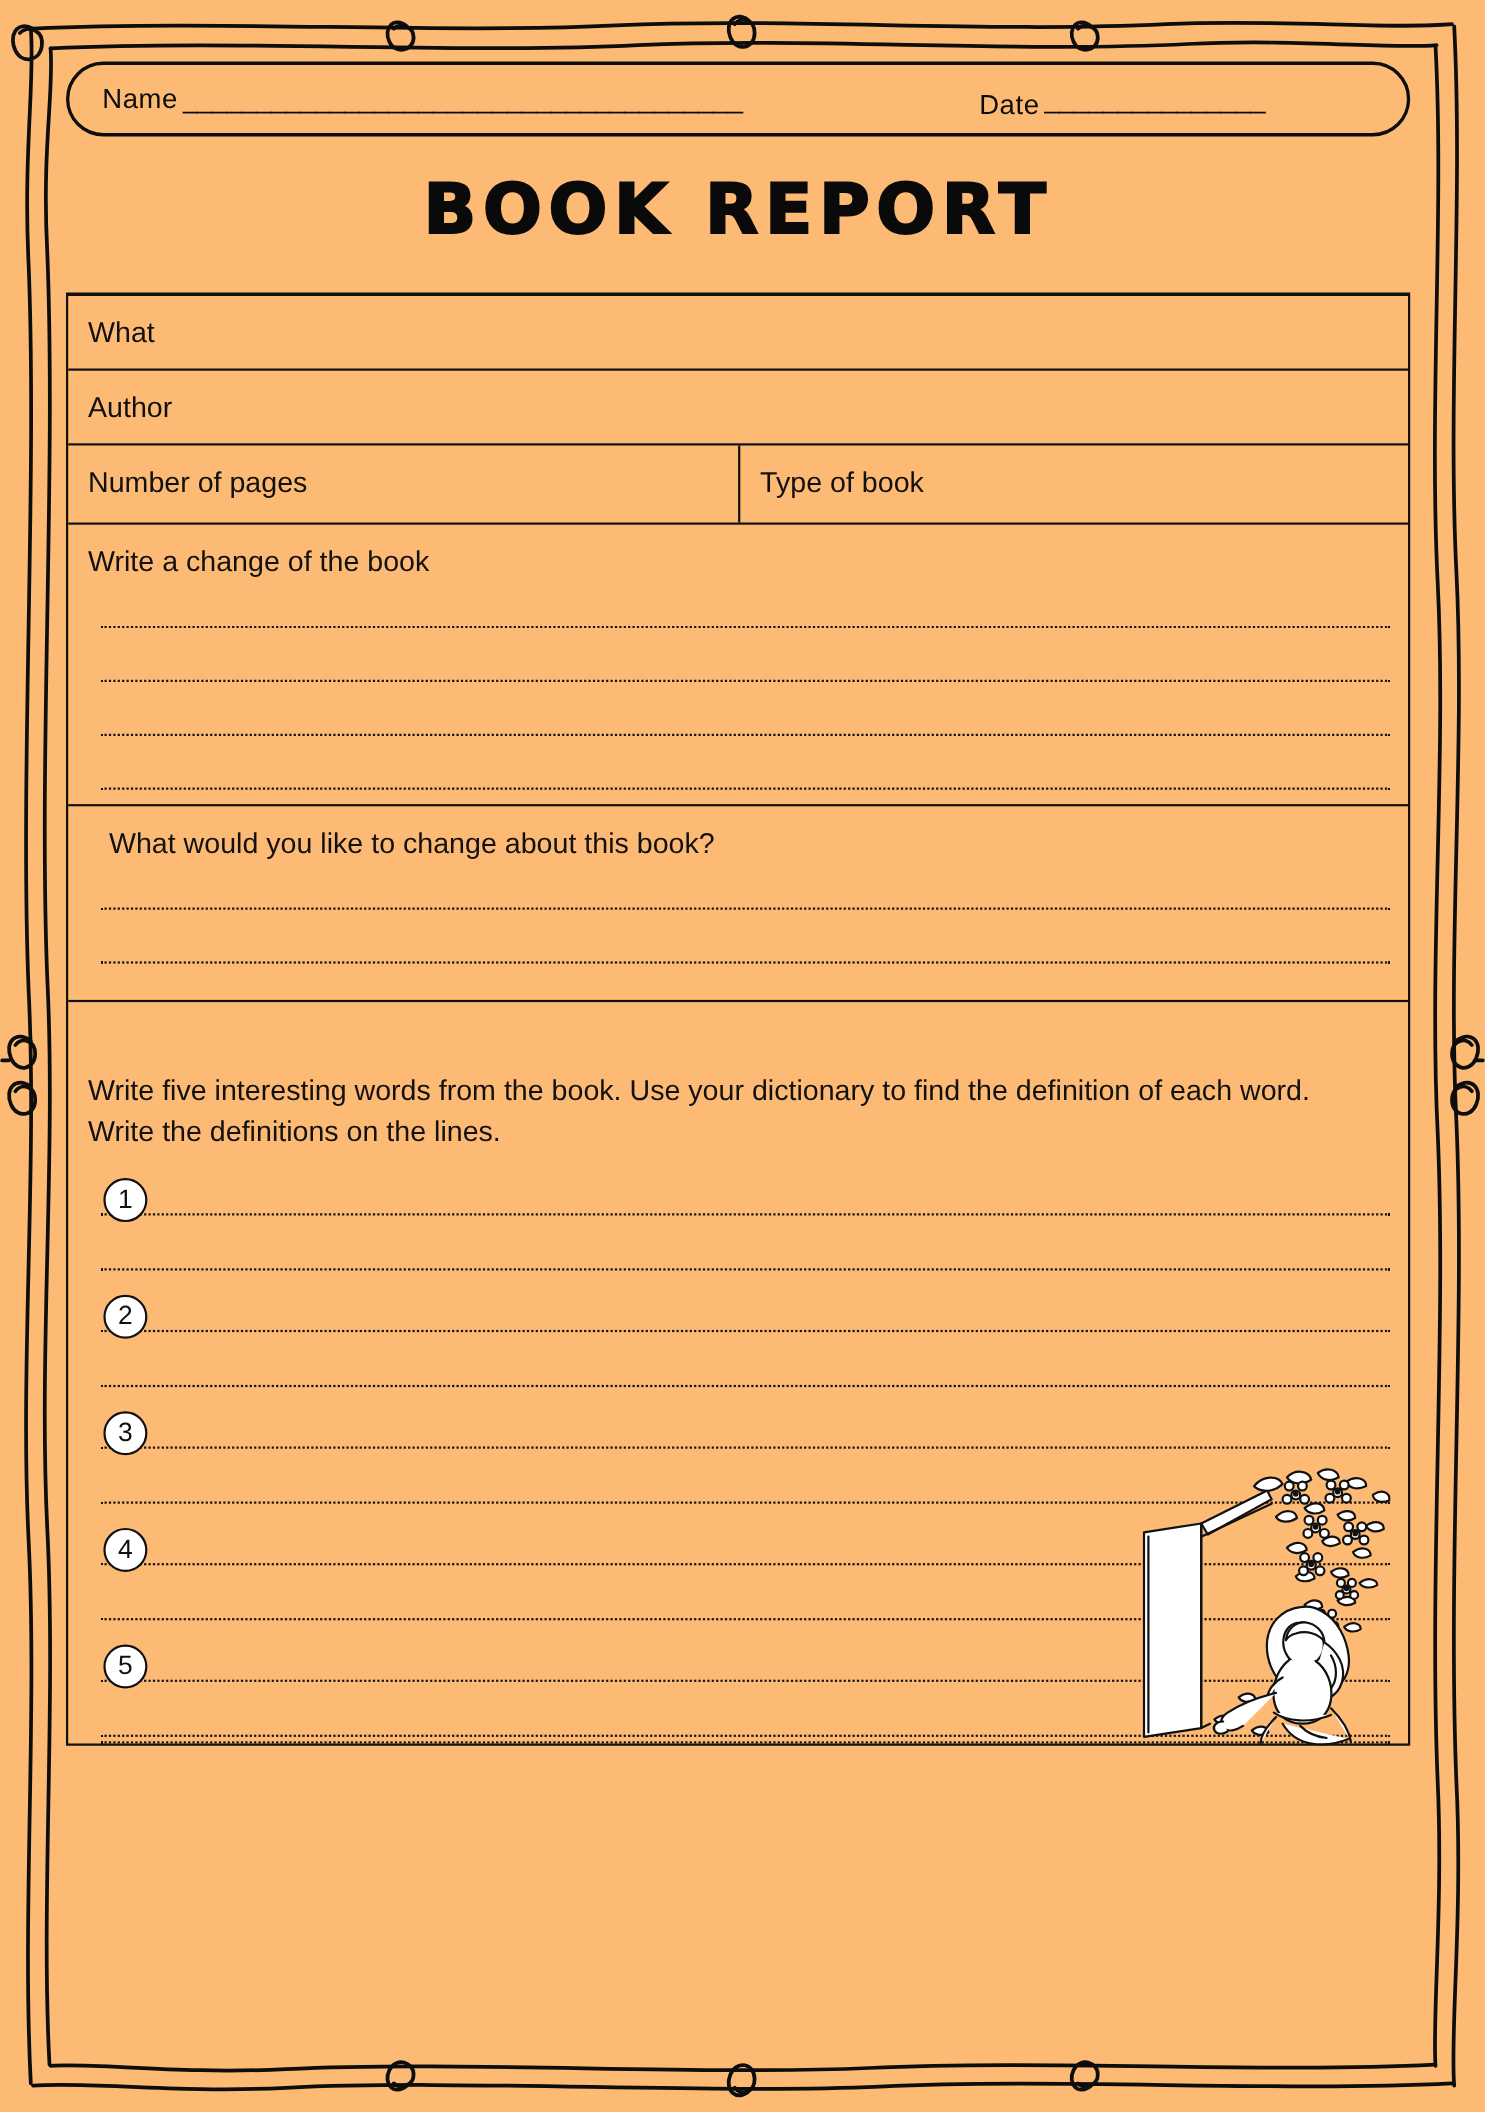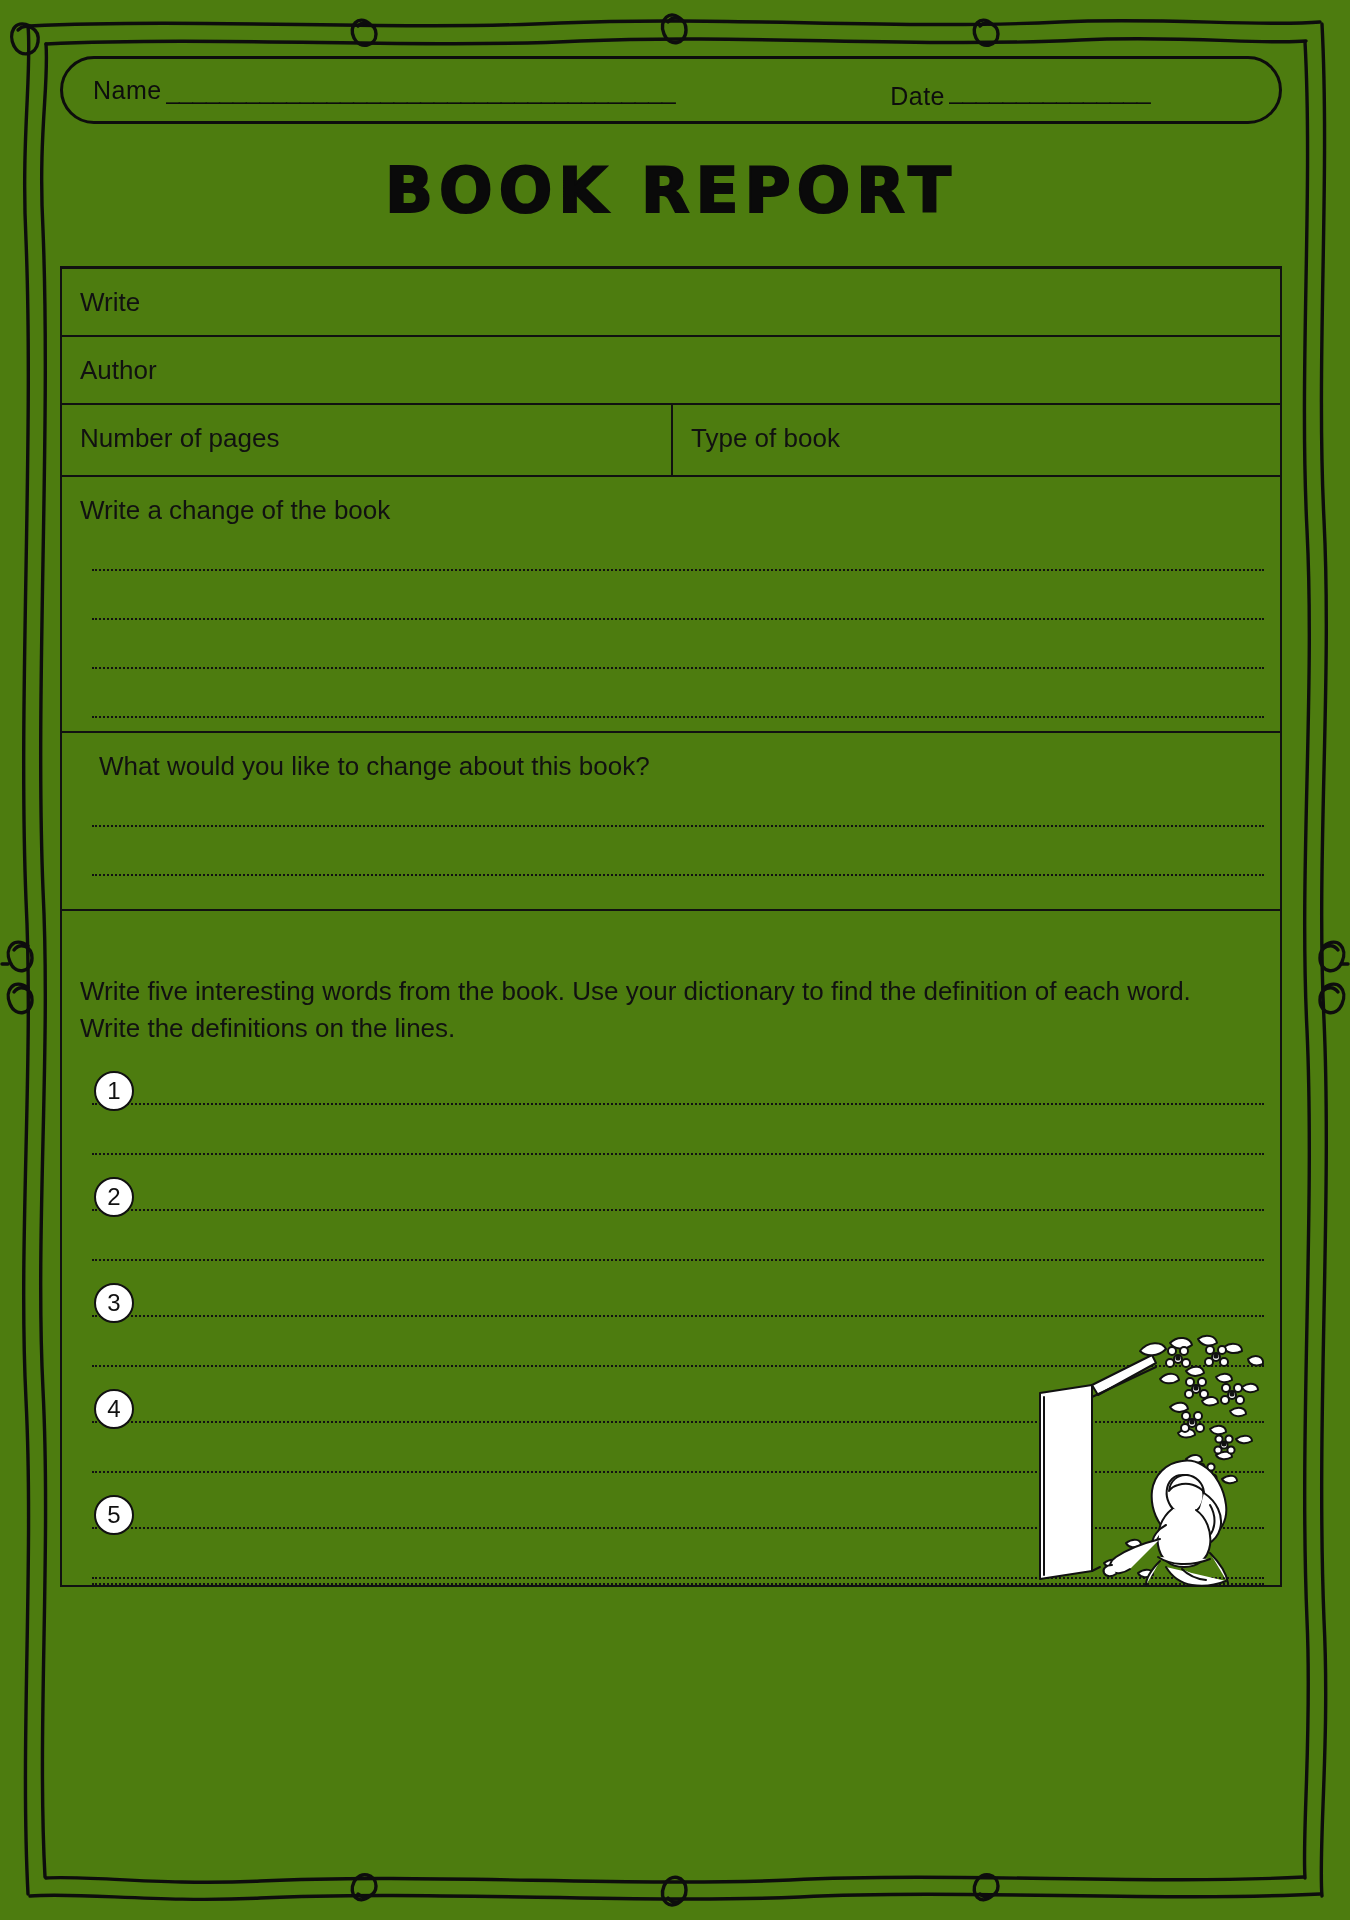--- a/index.html
+++ b/index.html
@@ -12,21 +12,21 @@
     width: 1350px; height: 1920px;
     position: relative;
     font-family: "DejaVu Sans", sans-serif;
     overflow: hidden;
   }
 
   
   #page {
     position: absolute;
     inset: 0;
-    background: #4d7c0f;
+    background: #fdba74;
   }
   #doodle-frame {
     position: absolute;
     left: 0; top: 0;
     width: 1350px; height: 1920px;
     pointer-events: none;
   }
 
   
   #content {
@@ -225,21 +225,21 @@
       <span class="dashfill name-dash">______________________________________</span>
       <span class="label date-label">Date</span>
       <span class="dashfill date-dash">_______________</span>
     </div>
 
     <div class="worksheet-title">BOOK REPORT</div>
 
     <div class="table">
 
       <div class="row short">
-        <div class="cell-label">Write</div>
+        <div class="cell-label">What</div>
       </div>
 
       <div class="row short">
         <div class="cell-label">Author</div>
       </div>
 
       <div class="row split">
         <div class="half">
           <div class="cell-label">Number of pages</div>
         </div>

